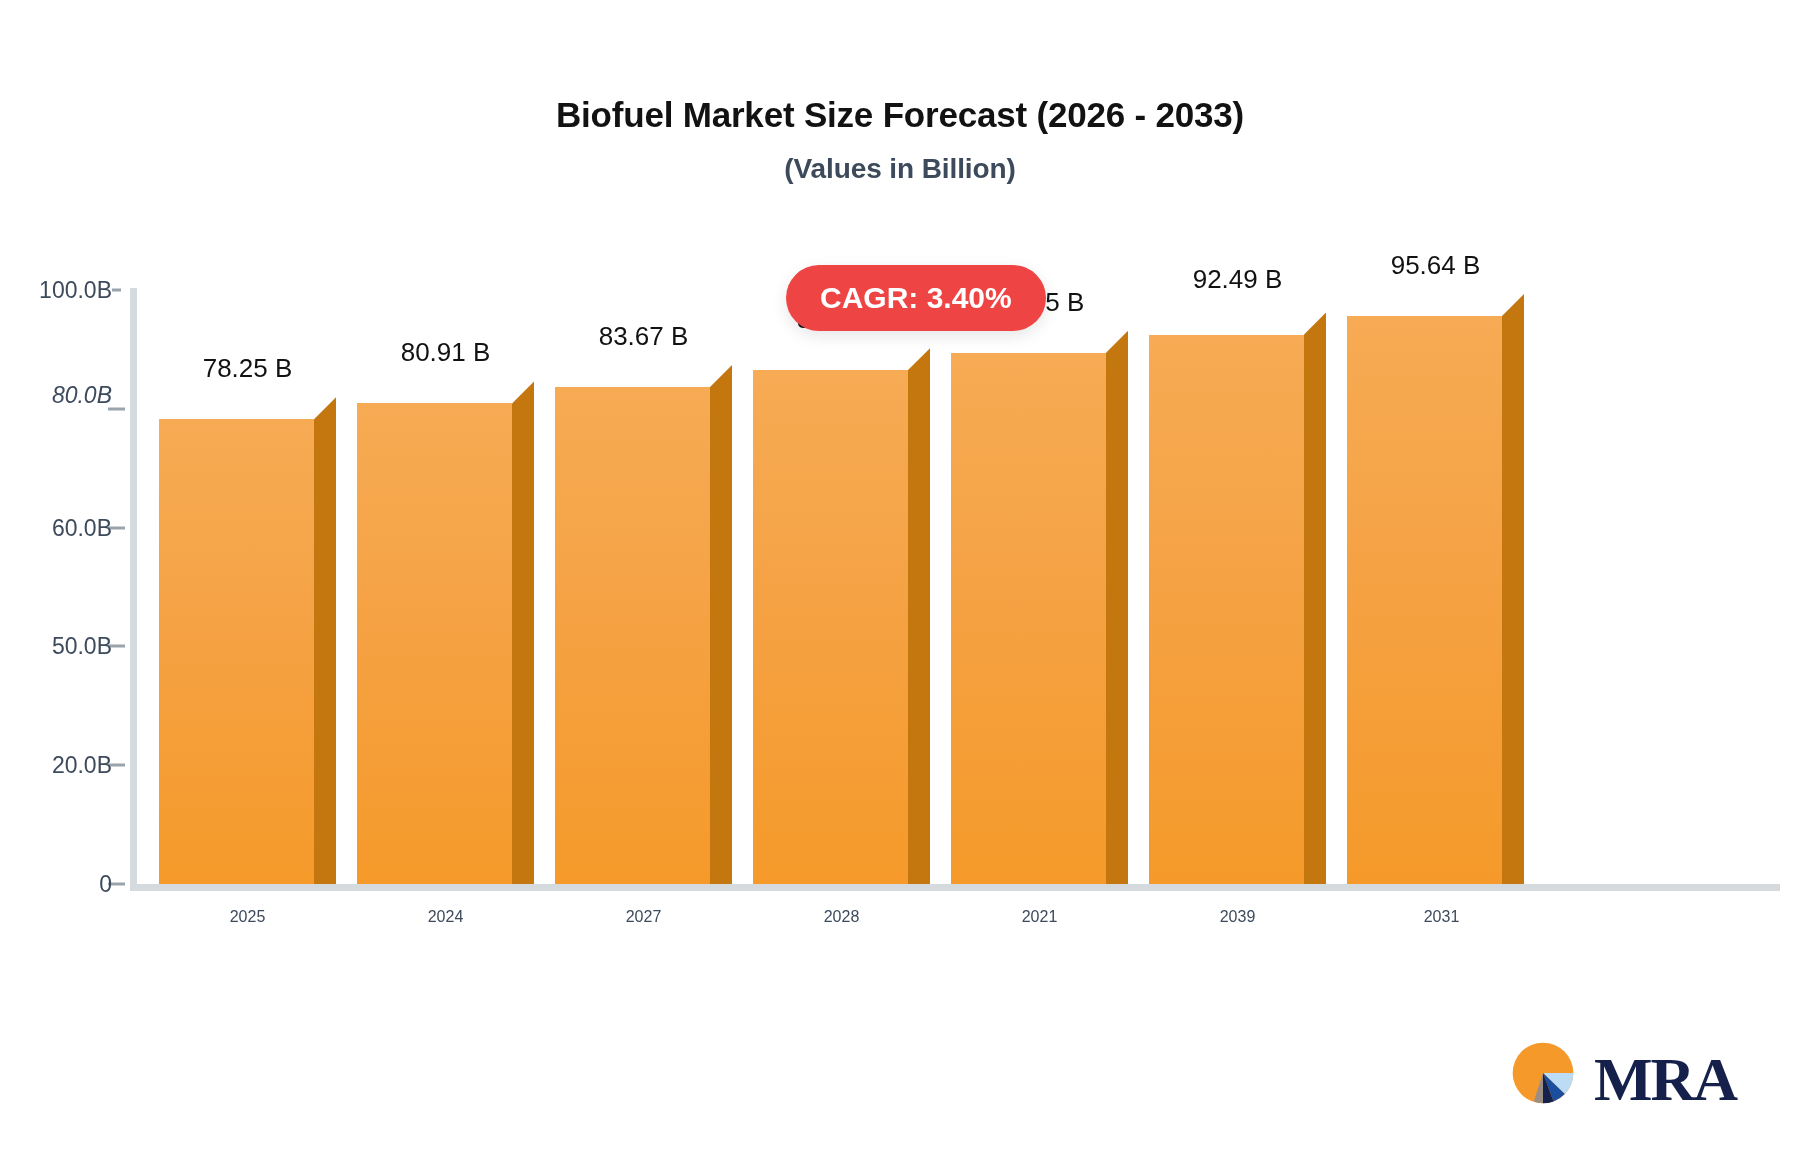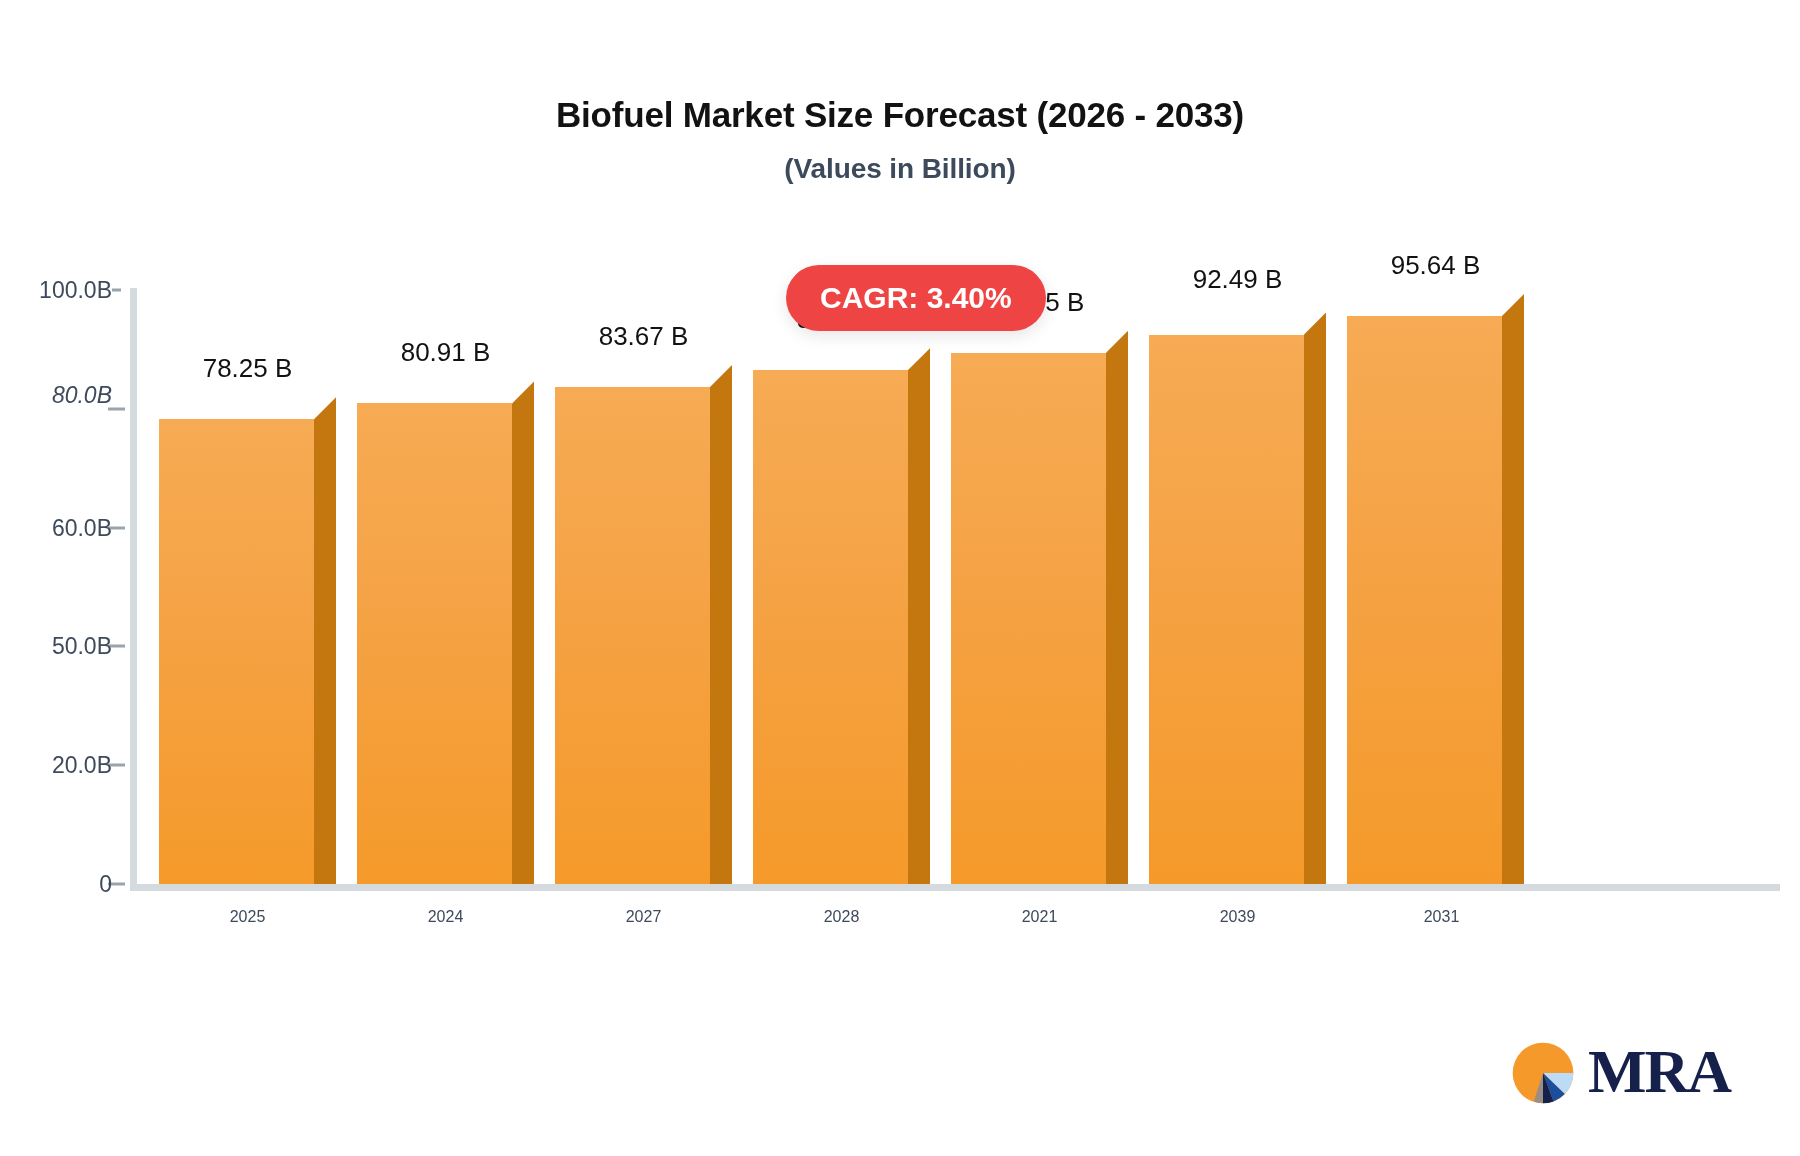--- a/index.html
+++ b/index.html
@@ -143,22 +143,22 @@
     white-space: nowrap;
     z-index: 40;
   }
 
   
   #logo {
     position: absolute;
     left: 1510px;
     top: 1040px;
     display: flex;
-    align-items: flex-start;
-    gap: 12px;
+    align-items: flex-end;
+    gap: 18px;
   }
 
   #logo-text {
     font-family: "Liberation Serif", serif;
     font-size: 62px;
     font-weight: bold;
     color: #16214b;
     letter-spacing: -2px;
     line-height: 1;
   }

